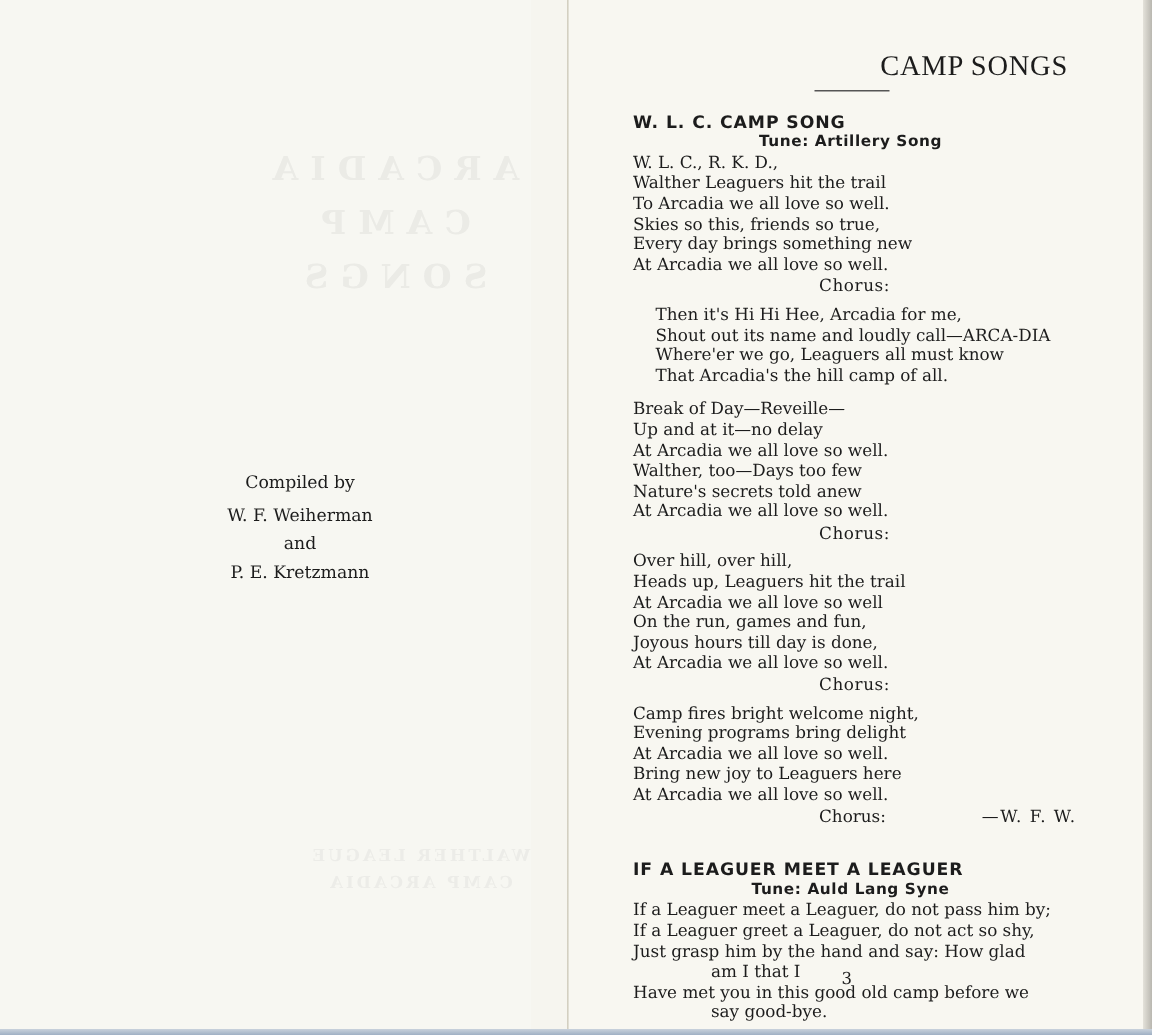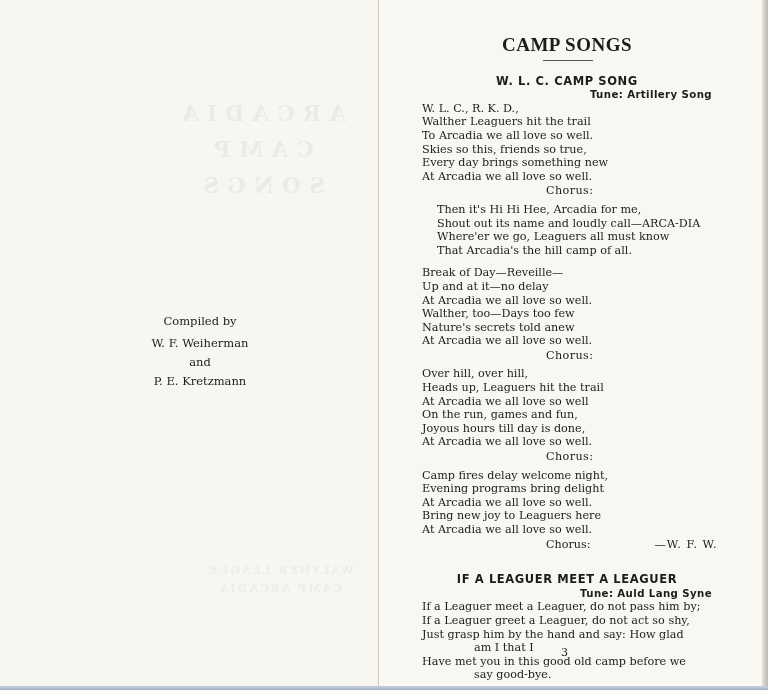--- a/index.html
+++ b/index.html
@@ -50,33 +50,33 @@
     }
     .credits .line { display: block; }
     .credits .compiled { margin-bottom: 3px; }
 
     
     .content {
       position: absolute; left: 422px; top: 38px; width: 320px;
       font-size: 11.2px; line-height: 13.6px;
     }
     .main-title {
-      text-align: center; font-family: "Liberation Serif", "DejaVu Serif", serif;
-      font-weight: bold; font-size: 19px; letter-spacing: 0.5px;
+      text-align: right; font-family: "Liberation Serif", "DejaVu Serif", serif;
+      font-weight: normal; font-size: 19px; letter-spacing: 0.5px;
       width: 290px; margin-left: 0;
     }
     .title-rule {
       width: 50px; height: 1px; background: #555; margin: 8px 0 0 121px;
     }
     .song-title {
-      text-align: center; font-family: "DejaVu Sans", "Liberation Sans", sans-serif;
+      font-family: "DejaVu Sans", "Liberation Sans", sans-serif;
       font-weight: bold; font-size: 11.5px; letter-spacing: 0.6px; width: 290px;
     }
     .tune {
-      text-align: right; font-family: "DejaVu Sans", "Liberation Sans", sans-serif;
+      text-align: center; font-family: "DejaVu Sans", "Liberation Sans", sans-serif;
       font-weight: bold; font-size: 10.2px; letter-spacing: 0.4px; width: 290px;
     }
     .stanza .line { display: block; white-space: nowrap; }
     .chorus-label {
       display: block; margin-left: 124px; margin-top: 1px; margin-bottom: 5px;
       letter-spacing: 0.4px;
     }
     .chorus-block { margin-left: 15px; margin-bottom: 9px; }
     .chorus-block .line { display: block; white-space: nowrap; }
     .chorus-row { display: flex; }
@@ -155,21 +155,21 @@
         <span class="line">Over hill, over hill,</span>
         <span class="line">Heads up, Leaguers hit the trail</span>
         <span class="line">At Arcadia we all love so well</span>
         <span class="line">On the run, games and fun,</span>
         <span class="line">Joyous hours till day is done,</span>
         <span class="line">At Arcadia we all love so well.</span>
         <span class="chorus-label">Chorus:</span>
       </div>
 
       <div class="stanza">
-        <span class="line">Camp fires delay welcome night,</span>
+        <span class="line">Camp fires bright welcome night,</span>
         <span class="line">Evening programs bring delight</span>
         <span class="line">At Arcadia we all love so well.</span>
         <span class="line">Bring new joy to Leaguers here</span>
         <span class="line">At Arcadia we all love so well.</span>
         <div class="chorus-row" style="margin-left:124px; margin-top:1px;">
           <span>Chorus:</span>
           <span class="attrib">—W. F. W.</span>
         </div>
       </div>
     </div>

